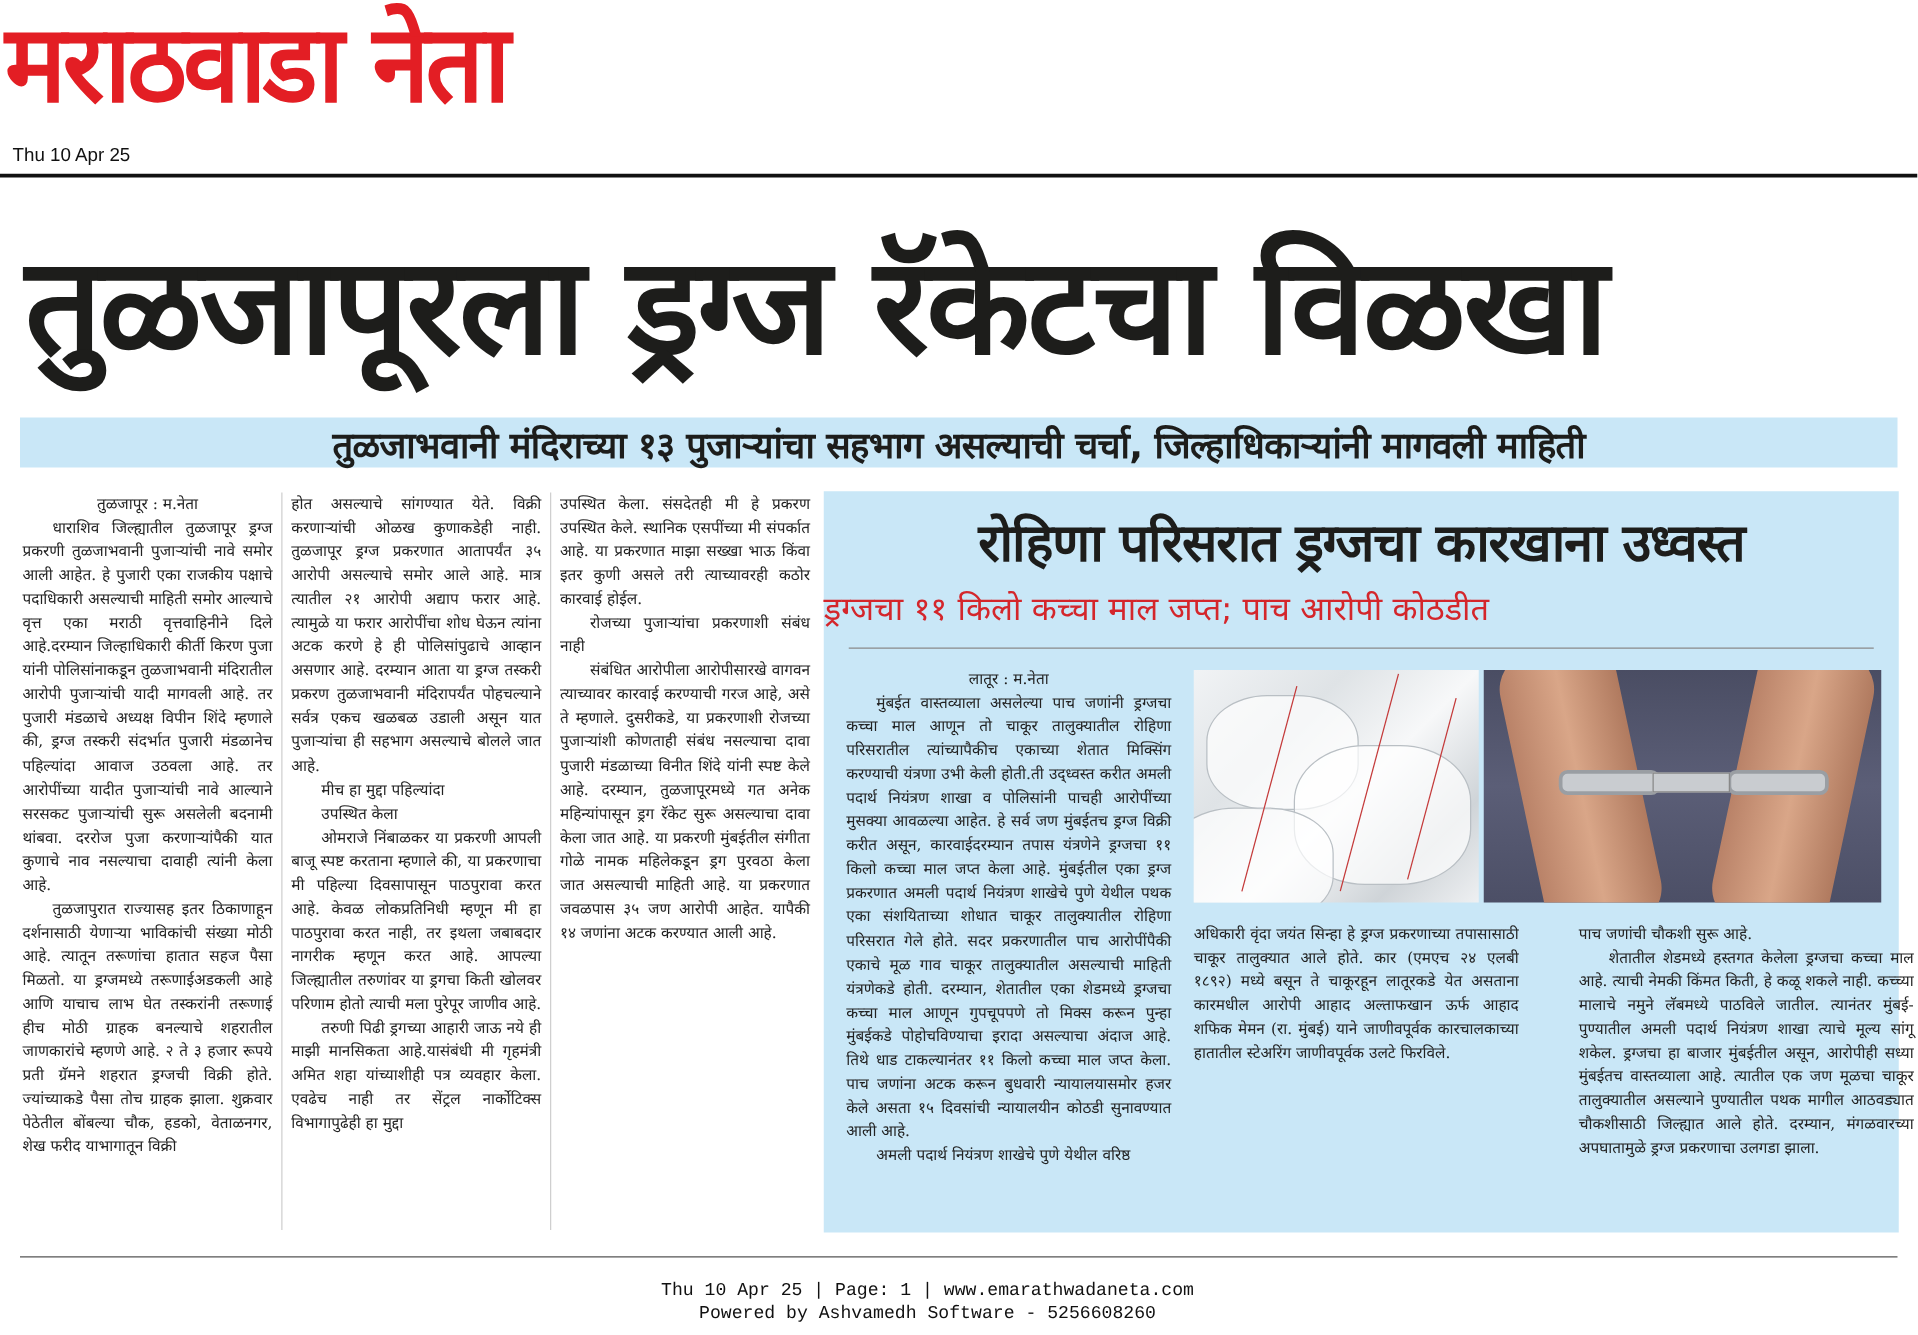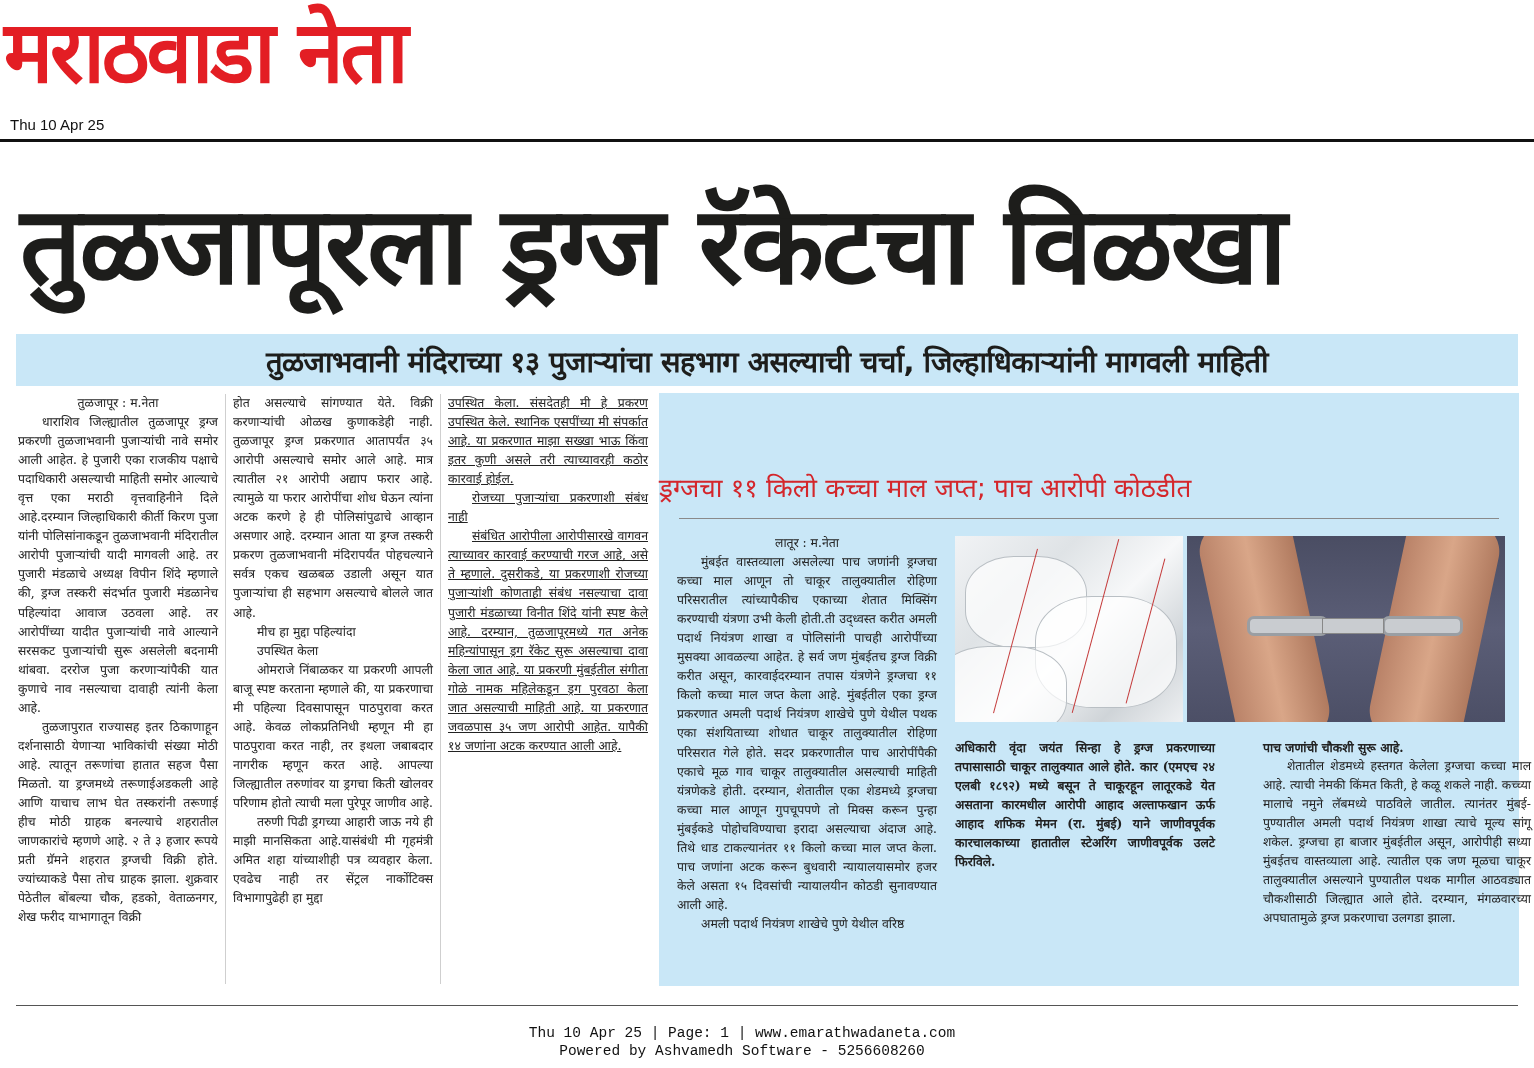--- a/index.html
+++ b/index.html
@@ -1,38 +1,38 @@
 <!DOCTYPE html>
 <html><head>
 <meta charset="utf-8">
 <style>
   html, body { margin:0; padding:0; background:#ffffff; }
   body { width:1534px; height:1068px; position:relative; overflow:hidden; font-family:"DejaVu Sans", sans-serif; color:#1a1a1a; }
   .masthead { position:absolute; left:4px; top:0px; font-family:"DejaVu Sans", sans-serif; font-weight:bold; color:#e31e24; font-size:82px; line-height:100px; letter-spacing:-3px; transform:scaleY(1.05); transform-origin:top left; }
   .date-top { position:absolute; left:10px; top:116px; font-family:"Liberation Sans", sans-serif; font-size:15px; color:#111; }
   .top-rule { position:absolute; left:0; top:139px; width:1534px; height:3px; background:#111; }
   .headline { position:absolute; left:20px; top:176px; width:1500px; font-family:"DejaVu Sans", sans-serif; font-weight:bold; font-size:108px; line-height:140px; color:#1d1d1b; letter-spacing:-2px; white-space:nowrap; }
-  .subhead-band { position:absolute; left:16px; top:334px; width:1502px; height:52px; background:#c9e7f7; display:flex; align-items:center; justify-content:center; }
+  .subhead-band { position:absolute; left:16px; top:334px; width:1502px; height:40px; background:#c9e7f7; display:flex; align-items:center; justify-content:center; }
   .subhead-band span { font-family:"DejaVu Sans", sans-serif; font-weight:bold; font-size:29px; color:#1d1d1b; white-space:nowrap; letter-spacing:-0.5px; }
   .col { position:absolute; top:394px; width:200px; font-family:"DejaVu Serif", serif; font-size:12.3px; line-height:19.05px; text-align:justify; color:#222; }
   .col p { margin:0; text-indent:24px; }
   .col p.noindent { text-indent:0; }
   .col .dateline { text-align:center; text-indent:0; }
   .col .subhead { text-indent:24px; text-align:left; }
   .col1 { left:18px; }
   .col2 { left:233px; }
-  .col3 { left:448px;text-decoration:underline; }
+  .col3 { left:448px; }
   .vsep { position:absolute; top:394px; width:1px; height:590px; background:#cfcfcf; }
   .box { position:absolute; left:659px; top:393px; width:860px; height:593px; background:#c9e7f7; }
   .box-title { position:absolute; left:0; top:14px; width:860px; text-align:center; font-family:"DejaVu Sans", sans-serif; font-weight:bold; font-size:42px; line-height:56px; color:#1d1d1b; white-space:nowrap; letter-spacing:-1px; }
   .box-sub { position:absolute; left:0; top:78px; width:860px; text-align:left; font-family:"DejaVu Sans", sans-serif; font-size:26px; line-height:34px; color:#d4262b; white-space:nowrap; }
   .box-rule { position:absolute; left:20px; top:125px; width:820px; height:1px; background:#8a8a8a; }
   .bcol { position:absolute; font-family:"DejaVu Serif", serif; font-size:12.3px; line-height:19.05px; text-align:justify; color:#222; }
   .bcol p { margin:0; text-indent:24px; }
-  .bcol p.noindent { text-indent:0;font-weight:bold; }
+  .bcol p.noindent { text-indent:0; }
   .bcol .dateline { text-align:center; text-indent:0; }
   .bcol1 { left:18px; top:141px; width:260px; }
   .bcol2 { left:296px; top:345px; width:260px; }
   .bcol3 { left:604px; top:345px; width:268px; }
   .photo { position:absolute; left:296px; top:143px; width:550px; height:186px; display:flex; gap:4px; }
   .photo-left { flex:0 0 228px; height:186px; background:linear-gradient(135deg,#f1f3f5 0%,#dfe3e6 30%,#f7f8f9 55%,#cfd4d8 80%,#eef0f2 100%); position:relative; overflow:hidden; }
   .photo-left .bag { position:absolute; border-radius:40%; background:rgba(255,255,255,0.7); border:1px solid #b9bfc4; }
   .photo-left .redline { position:absolute; width:1px; background:#c43a3a; transform:rotate(15deg); }
   .photo-right { flex:1; height:186px; background:linear-gradient(180deg,#4a4d63 0%,#5b5e77 50%,#4c4f66 100%); position:relative; overflow:hidden; }
   .arm { position:absolute; background:linear-gradient(90deg,#b98268,#d9a688,#b07a5f); border-radius:30px; }
@@ -70,20 +70,21 @@
 </div>
 <div class="vsep" style="left:440px"></div>
 
 <div class="col col3">
   <p class="noindent">उपस्थित केला. संसदेतही मी हे प्रकरण उपस्थित केले. स्थानिक एसपींच्या मी संपर्कात आहे. या प्रकरणात माझा सख्खा भाऊ किंवा इतर कुणी असले तरी त्याच्यावरही कठोर कारवाई होईल.</p>
   <p>रोजच्या पुजाऱ्यांचा प्रकरणाशी संबंध नाही</p>
   <p>संबंधित आरोपीला आरोपीसारखे वागवन त्याच्यावर कारवाई करण्याची गरज आहे, असे ते म्हणाले. दुसरीकडे, या प्रकरणाशी रोजच्या पुजाऱ्यांशी कोणताही संबंध नसल्याचा दावा पुजारी मंडळाच्या विनीत शिंदे यांनी स्पष्ट केले आहे. दरम्यान, तुळजापूरमध्ये गत अनेक महिन्यांपासून ड्रग रॅकेट सुरू असल्याचा दावा केला जात आहे. या प्रकरणी मुंबईतील संगीता गोळे नामक महिलेकडून ड्रग पुरवठा केला जात असल्याची माहिती आहे. या प्रकरणात जवळपास ३५ जण आरोपी आहेत. यापैकी १४ जणांना अटक करण्यात आली आहे.</p>
 </div>
 
 <div class="box">
+  <div class="box-title">रोहिणा परिसरात ड्रग्जचा कारखाना उध्वस्त</div>
   <div class="box-sub">ड्रग्जचा ११ किलो कच्चा माल जप्त; पाच आरोपी कोठडीत</div>
   <div class="box-rule"></div>
 
   <div class="bcol bcol1">
     <p class="dateline">लातूर : म.नेता</p>
     <p>मुंबईत वास्तव्याला असलेल्या पाच जणांनी ड्रग्जचा कच्चा माल आणून तो चाकूर तालुक्यातील रोहिणा परिसरातील त्यांच्यापैकीच एकाच्या शेतात मिक्सिंग करण्याची यंत्रणा उभी केली होती.ती उद्ध्वस्त करीत अमली पदार्थ नियंत्रण शाखा व पोलिसांनी पाचही आरोपींच्या मुसक्या आवळल्या आहेत. हे सर्व जण मुंबईतच ड्रग्ज विक्री करीत असून, कारवाईदरम्यान तपास यंत्रणेने ड्रग्जचा ११ किलो कच्चा माल जप्त केला आहे. मुंबईतील एका ड्रग्ज प्रकरणात अमली पदार्थ नियंत्रण शाखेचे पुणे येथील पथक एका संशयिताच्या शोधात चाकूर तालुक्यातील रोहिणा परिसरात गेले होते. सदर प्रकरणातील पाच आरोपींपैकी एकाचे मूळ गाव चाकूर तालुक्यातील असल्याची माहिती यंत्रणेकडे होती. दरम्यान, शेतातील एका शेडमध्ये ड्रग्जचा कच्चा माल आणून गुपचूपपणे तो मिक्स करून पुन्हा मुंबईकडे पोहोचविण्याचा इरादा असल्याचा अंदाज आहे. तिथे धाड टाकल्यानंतर ११ किलो कच्चा माल जप्त केला. पाच जणांना अटक करून बुधवारी न्यायालयासमोर हजर केले असता १५ दिवसांची न्यायालयीन कोठडी सुनावण्यात आली आहे.</p>
     <p>अमली पदार्थ नियंत्रण शाखेचे पुणे येथील वरिष्ठ</p>
   </div>
 
   <div class="photo">

